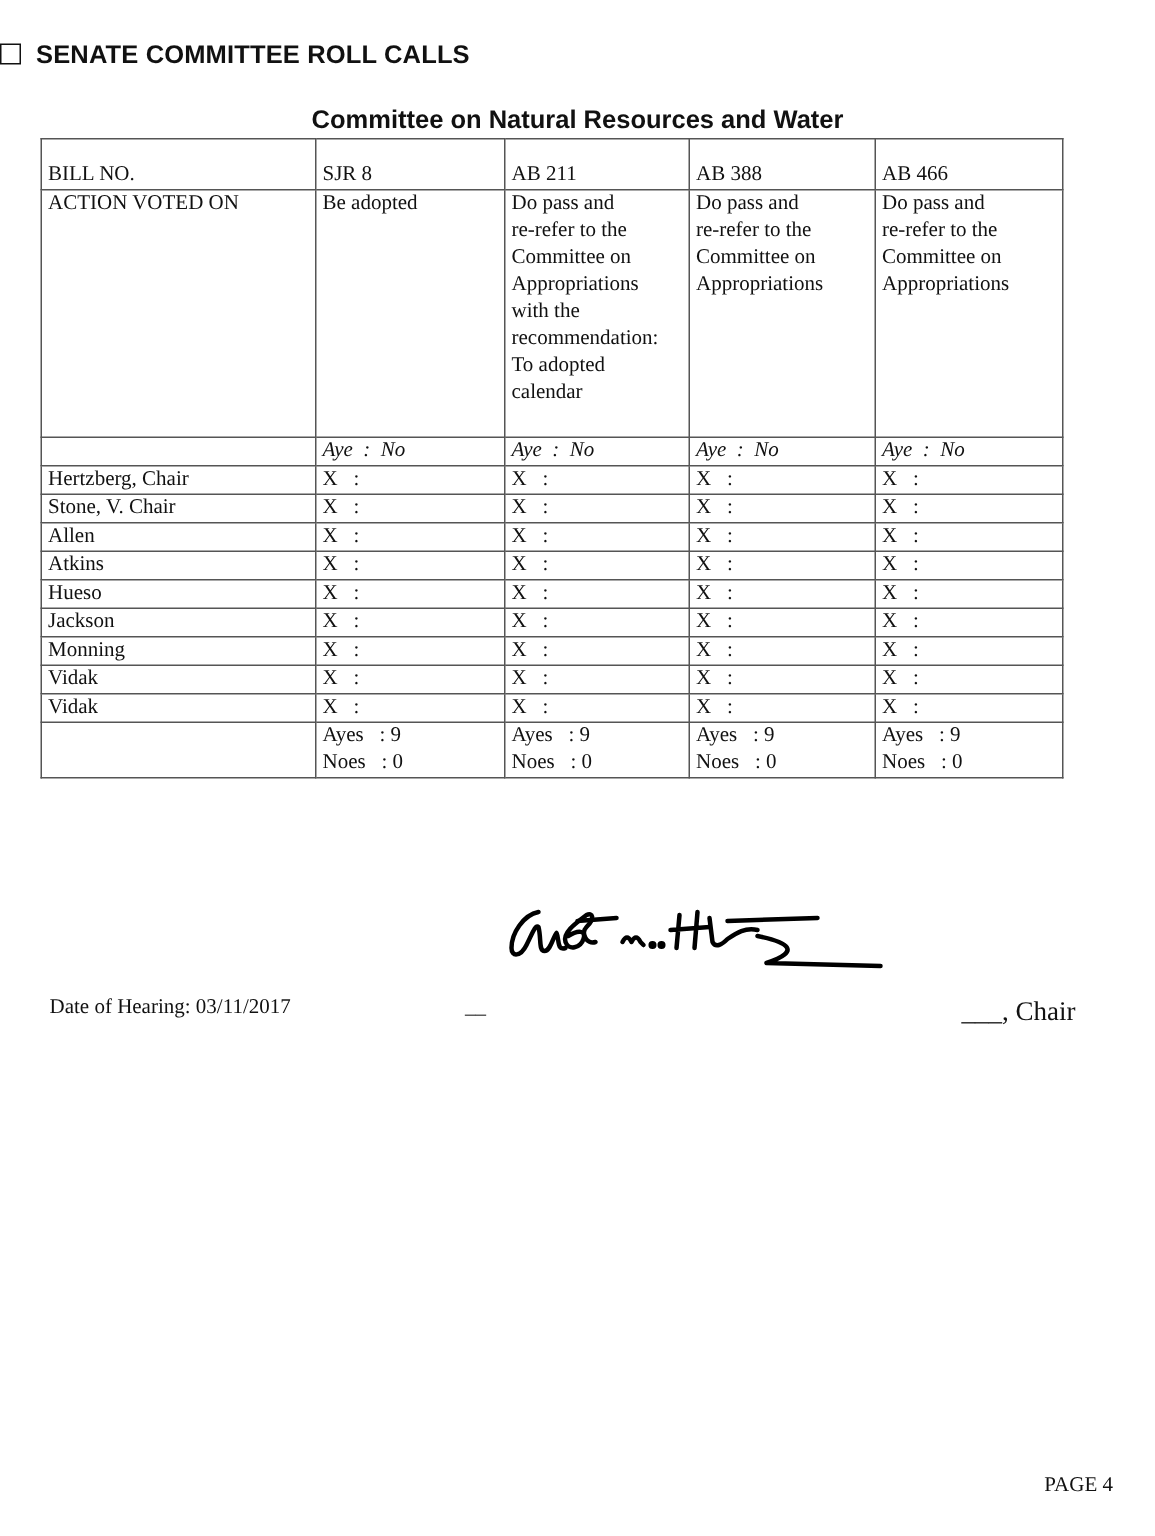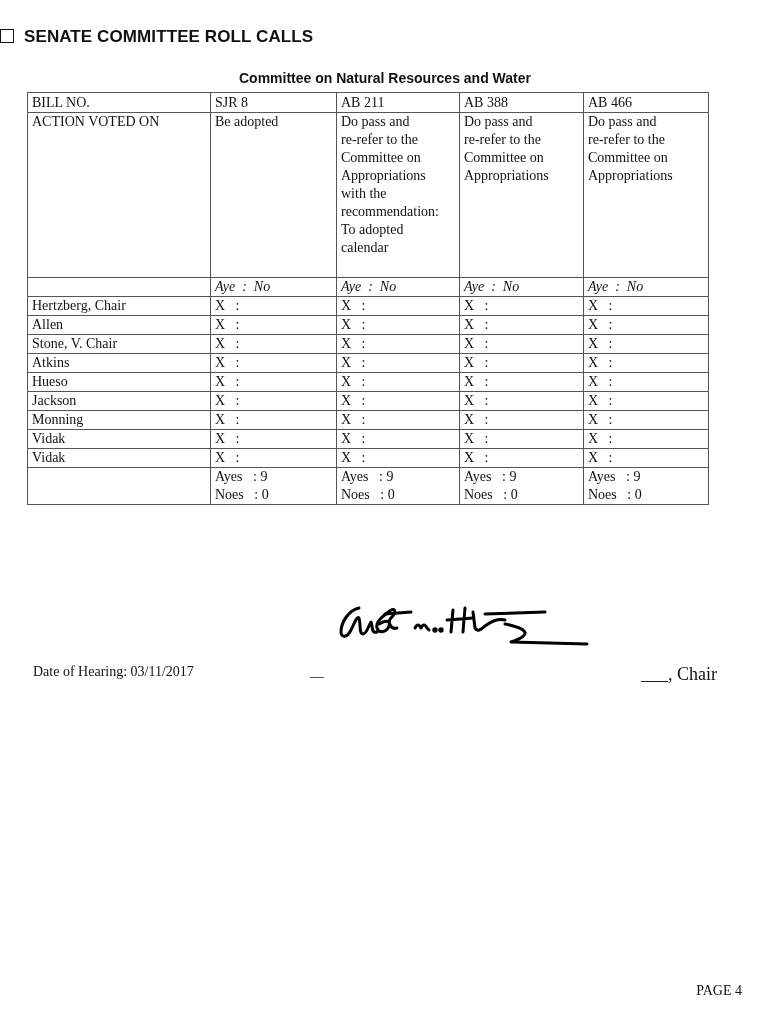--- a/index.html
+++ b/index.html
@@ -7,34 +7,34 @@
     .title {
       position: absolute; left: 0; top: 27px; width: 770px; text-align: left;
       font-family: "Liberation Sans", sans-serif; font-weight: bold; font-size: 17px; letter-spacing: 0.1px;
     }
     .checkbox {
       display: inline-block; width: 12px; height: 12px; border: 1.4px solid #111;
       vertical-align: -1px; margin-right: 10px;
     }
     .subtitle {
       position: absolute; left: 0; top: 70px; width: 770px; text-align: center;
-      font-family: "Liberation Sans", sans-serif; font-weight: bold; font-size: 14px;
+      font-family: "Liberation Sans", sans-serif; font-weight: bold; font-size: 17px;
     }
     table.roll {
       position: absolute; left: 27px; top: 92px; width: 681px;
       border-collapse: collapse; table-layout: fixed;
       font-family: "Liberation Serif", serif; font-size: 14px; line-height: 18px;
     }
     table.roll td { border: 1px solid #555; padding: 0 4px; vertical-align: top; }
     col.c0 { width: 183px; }
     col.c1 { width: 126px; }
     col.c2 { width: 123px; }
     col.c3 { width: 124px; }
     col.c4 { width: 125px; }
-    tr.hdr td { height: 18px; padding-top: 1px; }
+    tr.hdr td { height: 18px; padding-top: 15px; }
     tr.action td { height: 164px; }
     tr.ayeno td { height: 18px; }
     tr.member td { height: 17.5px; }
     tr.totals td { height: 34px; }
     .ayeno-label { padding-left: 14px; white-space: pre; font-style: italic; }
     .vote { padding-left: 21px; white-space: pre; }
     .tot { white-space: pre; padding-left: 0; }
     .footer-date {
       position: absolute; left: 33px; top: 664px;
       font-family: "Liberation Serif", serif; font-size: 14px;
@@ -115,28 +115,28 @@
   </tbody>
     <tbody id="members-body">
       <tr class="member">
         <td>Hertzberg, Chair</td>
         <td class="vote">X   :</td>
         <td class="vote">X   :</td>
         <td class="vote">X   :</td>
         <td class="vote">X   :</td>
       </tr>
       <tr class="member">
+        <td>Stone, V. Chair</td>
+        <td class="vote">X   :</td>
+        <td class="vote">X   :</td>
+        <td class="vote">X   :</td>
+        <td class="vote">X   :</td>
+      </tr>
+      <tr class="member">
         <td>Allen</td>
-        <td class="vote">X   :</td>
-        <td class="vote">X   :</td>
-        <td class="vote">X   :</td>
-        <td class="vote">X   :</td>
-      </tr>
-      <tr class="member">
-        <td>Stone, V. Chair</td>
         <td class="vote">X   :</td>
         <td class="vote">X   :</td>
         <td class="vote">X   :</td>
         <td class="vote">X   :</td>
       </tr>
       <tr class="member">
         <td>Atkins</td>
         <td class="vote">X   :</td>
         <td class="vote">X   :</td>
         <td class="vote">X   :</td>

